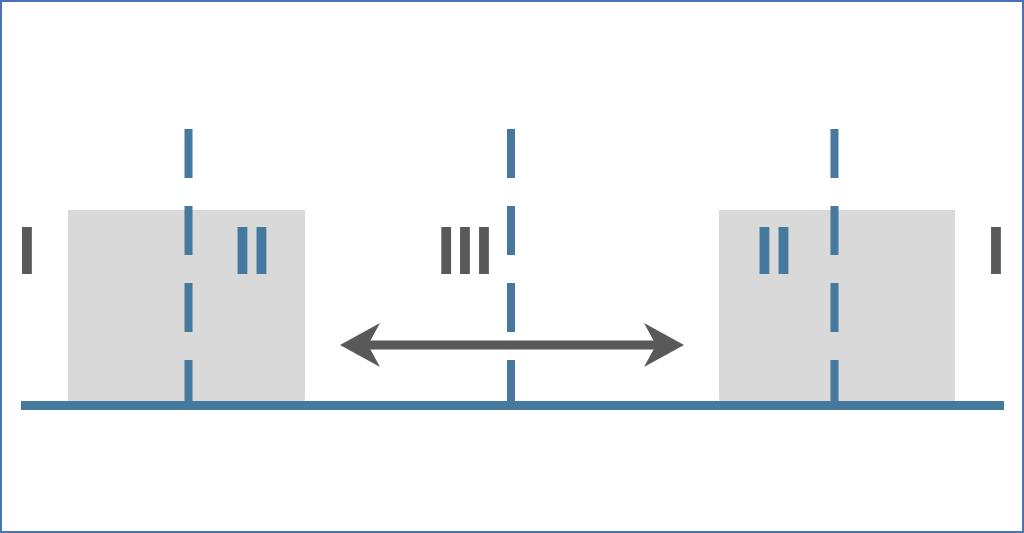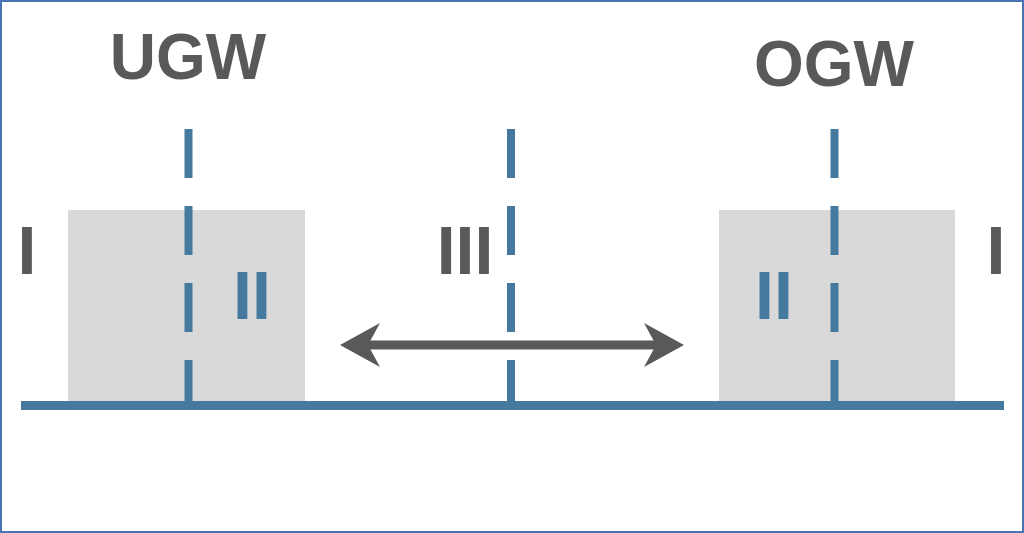--- a/index.html
+++ b/index.html
@@ -49,21 +49,21 @@
   .marker {
     position: absolute;
     top: 214px;
     width: 100px;
     font-size: 68px;
     font-weight: bold;
     line-height: 1;
     text-align: center;
     color: #595959;
   }
-  .marker-blue { color: #45799E; margin-top: 45px; }
+  .marker-blue { color: #45799E; }
   .marker-outer-left  { left: -25px; }
   .marker-inner-left  { left: 200px; }
   .marker-center      { left: 413px; text-align: center; }
   .marker-inner-right { left: 722px; }
   .marker-outer-right { left: 944px; }
 </style>
 </head>
 <body>
 
 <div class="canvas">
@@ -78,22 +78,20 @@
 
     <line x1="19" y1="403.5" x2="1002" y2="403.5" stroke="#45799E" stroke-width="9"></line>
 
     <g>
       <line x1="362" y1="343" x2="658" y2="343" stroke="#595959" stroke-width="9"></line>
       <polygon points="338,343 378,321 366,343 378,365" fill="#595959"></polygon>
       <polygon points="682,343 642,321 654,343 642,365" fill="#595959"></polygon>
     </g>
   </svg>
 
-  <div class="big-label label-ugw">UGW</div>
-  <div class="big-label label-ogw">OGW</div>
 
   <div class="marker marker-outer-left">I</div>
   <div class="marker marker-blue marker-inner-left">II</div>
   <div class="marker marker-center">III</div>
   <div class="marker marker-blue marker-inner-right">II</div>
   <div class="marker marker-outer-right">I</div>
 
 </div>
 
 </body></html>

